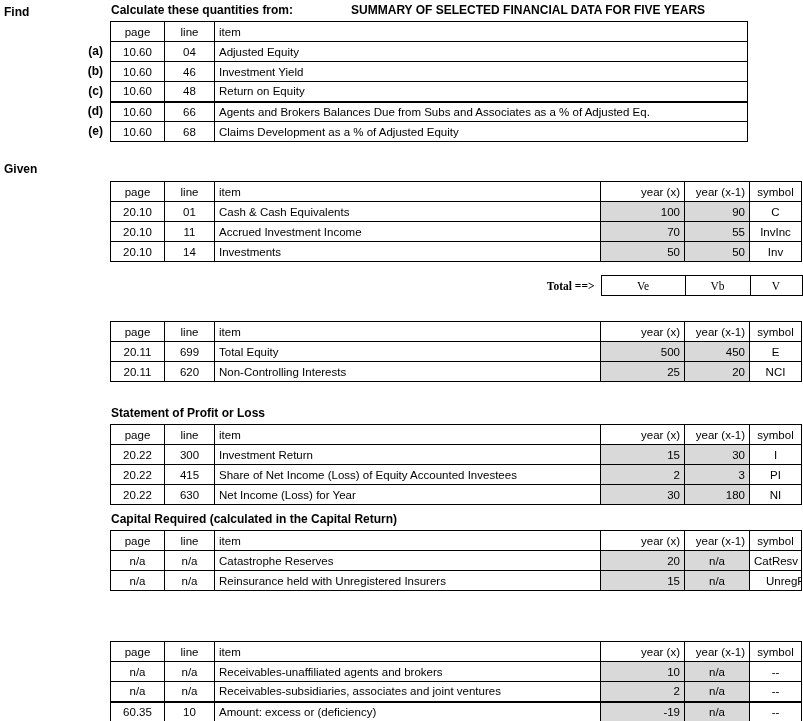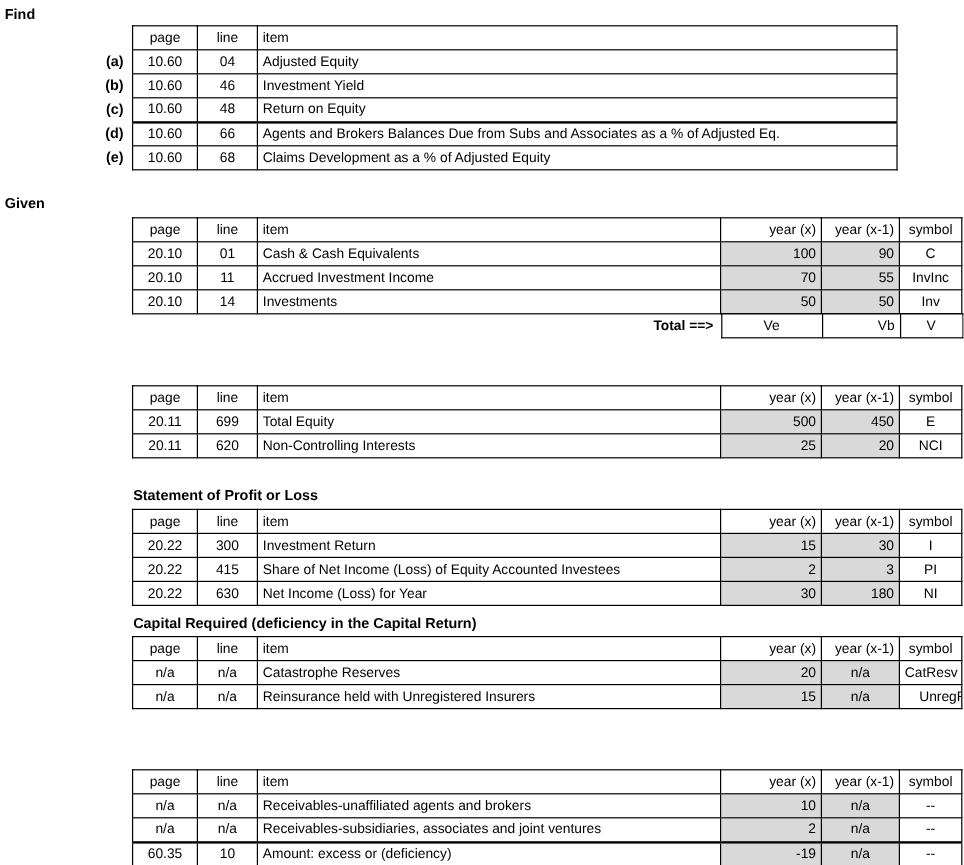--- a/index.html
+++ b/index.html
@@ -125,20 +125,23 @@
     background: transparent;
   }
 </style>
 </head>
 <body>
 
 <div class="sheet">
 
   <div class="side-label" style="top:5px;text-align:center;">Find</div>
 
+  <div class="sec-heading" style="top:3px;">
+    <span>Calculate these quantities from:</span><span class="tab-gap-wide"></span><span>SUMMARY OF SELECTED FINANCIAL DATA FOR FIVE YEARS</span>
+  </div>
 
   <div class="row-marker" style="top:41px;">(a)</div>
   <div class="row-marker" style="top:61px;">(b)</div>
   <div class="row-marker" style="top:81px;">(c)</div>
   <div class="row-marker" style="top:101px;">(d)</div>
   <div class="row-marker" style="top:121px;">(e)</div>
 
   <table class="grid" style="left:110px; top:21px; width:638px;">
     <tbody>
       <tr>
@@ -207,26 +210,26 @@
         <td class="c-page">20.10</td>
         <td class="c-line">14</td>
         <td class="c-item">Investments</td>
         <td class="c-yx shaded">50</td>
         <td class="c-yx1 shaded">50</td>
         <td class="c-sym">Inv</td>
       </tr>
     </tbody>
   </table>
 
-  <table class="total-row" style="left:430px; top:261px; width:372px;">
+  <table class="total-row" style="left:430px; top:275px; width:372px;font-family:Liberation Serif, serif;">
     <tbody>
       <tr>
         <td class="label" style="width:171px;">Total ==&gt;</td>
         <td style="width:84px;">Ve</td>
-        <td style="width:65px;text-align:right;">Vb</td>
+        <td style="width:65px;">Vb</td>
         <td style="width:52px;">V</td>
       </tr>
     </tbody>
   </table>
 
 
   <table class="grid" style="left:110px; top:321px; width:692px;">
     <tbody>
       <tr>
         <td class="hdr c-page">page</td>
@@ -290,21 +293,21 @@
         <td class="c-line">630</td>
         <td class="c-item">Net Income (Loss) for Year</td>
         <td class="c-yx shaded">30</td>
         <td class="c-yx1 shaded">180</td>
         <td class="c-sym">NI</td>
       </tr>
     </tbody>
   </table>
 
   <div class="sec-heading" style="top:512px;">
-    <span>Capital Required (deficiency in the Capital Return)</span>
+    <span>Capital Required (calculated in the Capital Return)</span>
   </div>
 
   <table class="grid" style="left:110px; top:530px; width:692px;">
     <tbody>
       <tr>
         <td class="hdr c-page">page</td>
         <td class="hdr c-line">line</td>
         <td class="hdr c-item">item</td>
         <td class="hdr c-yx">year (x)</td>
         <td class="hdr c-yx1">year (x-1)</td>

